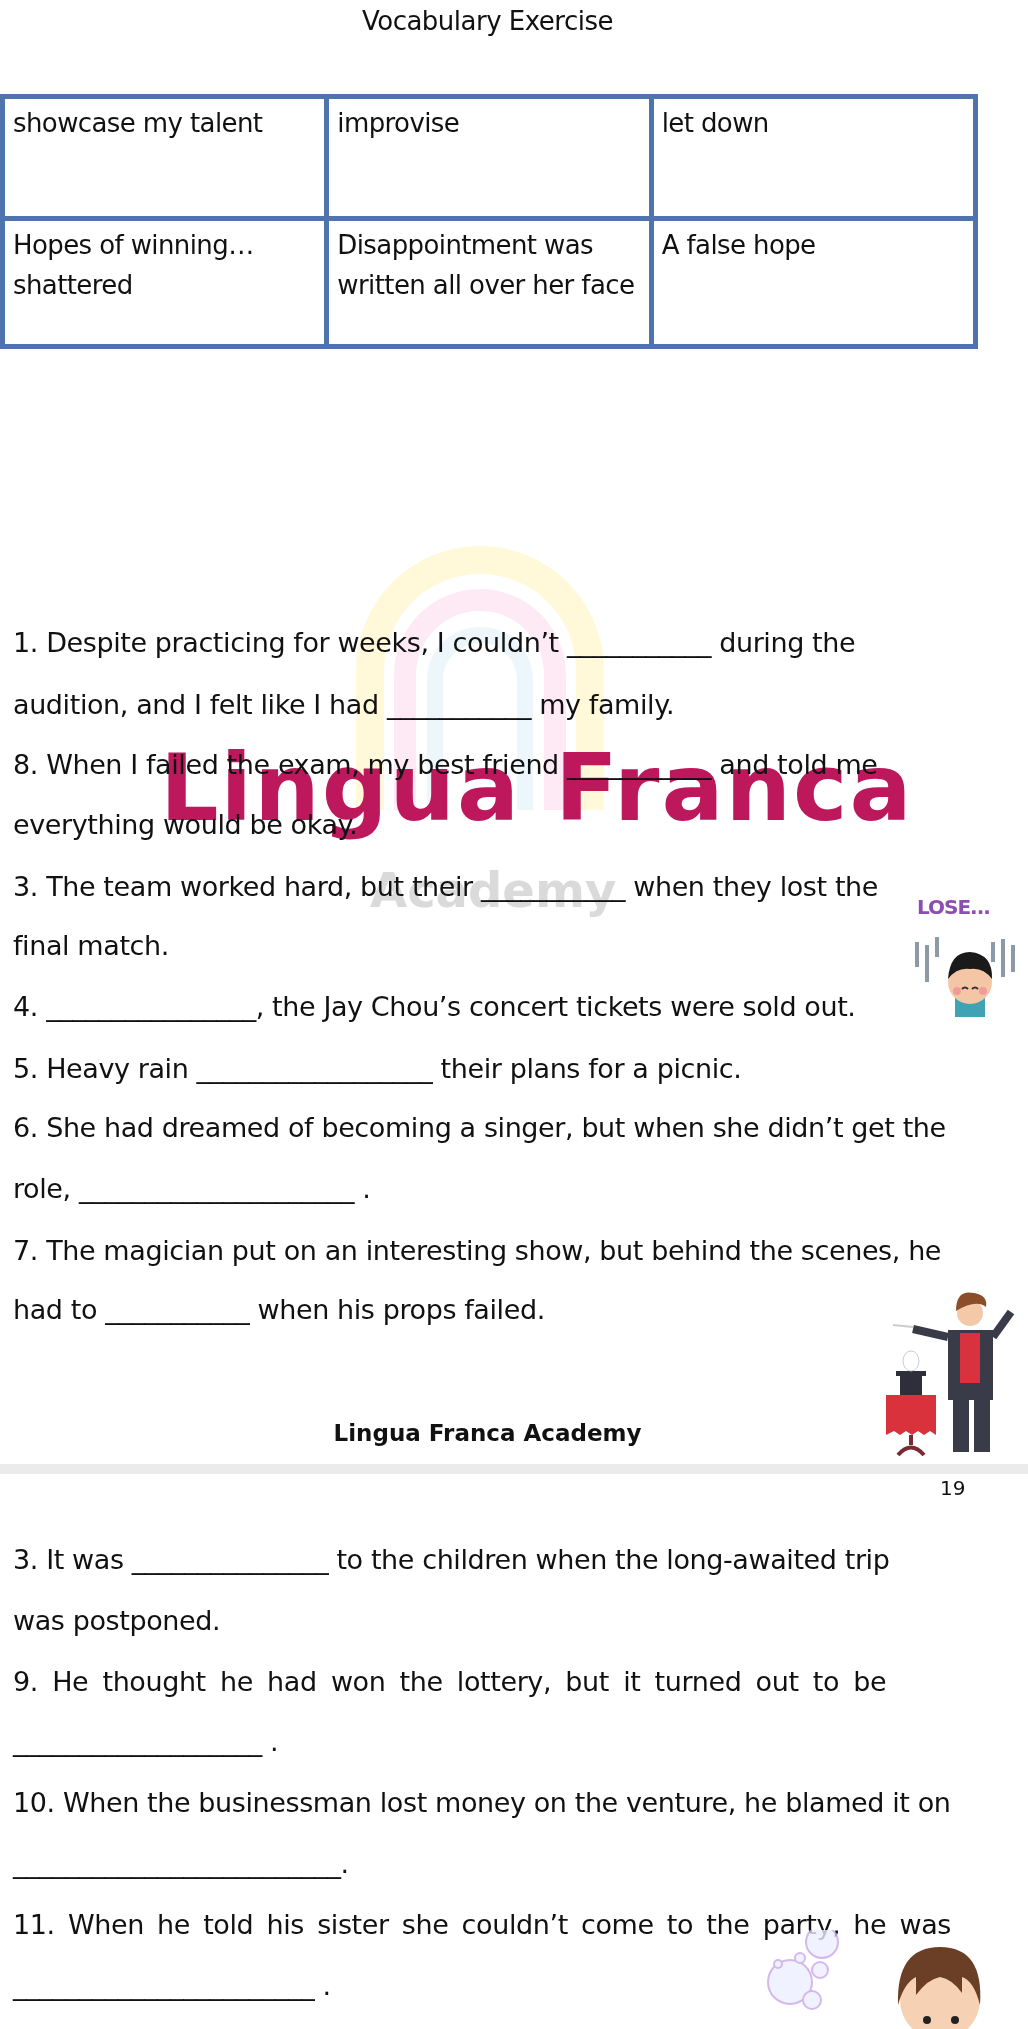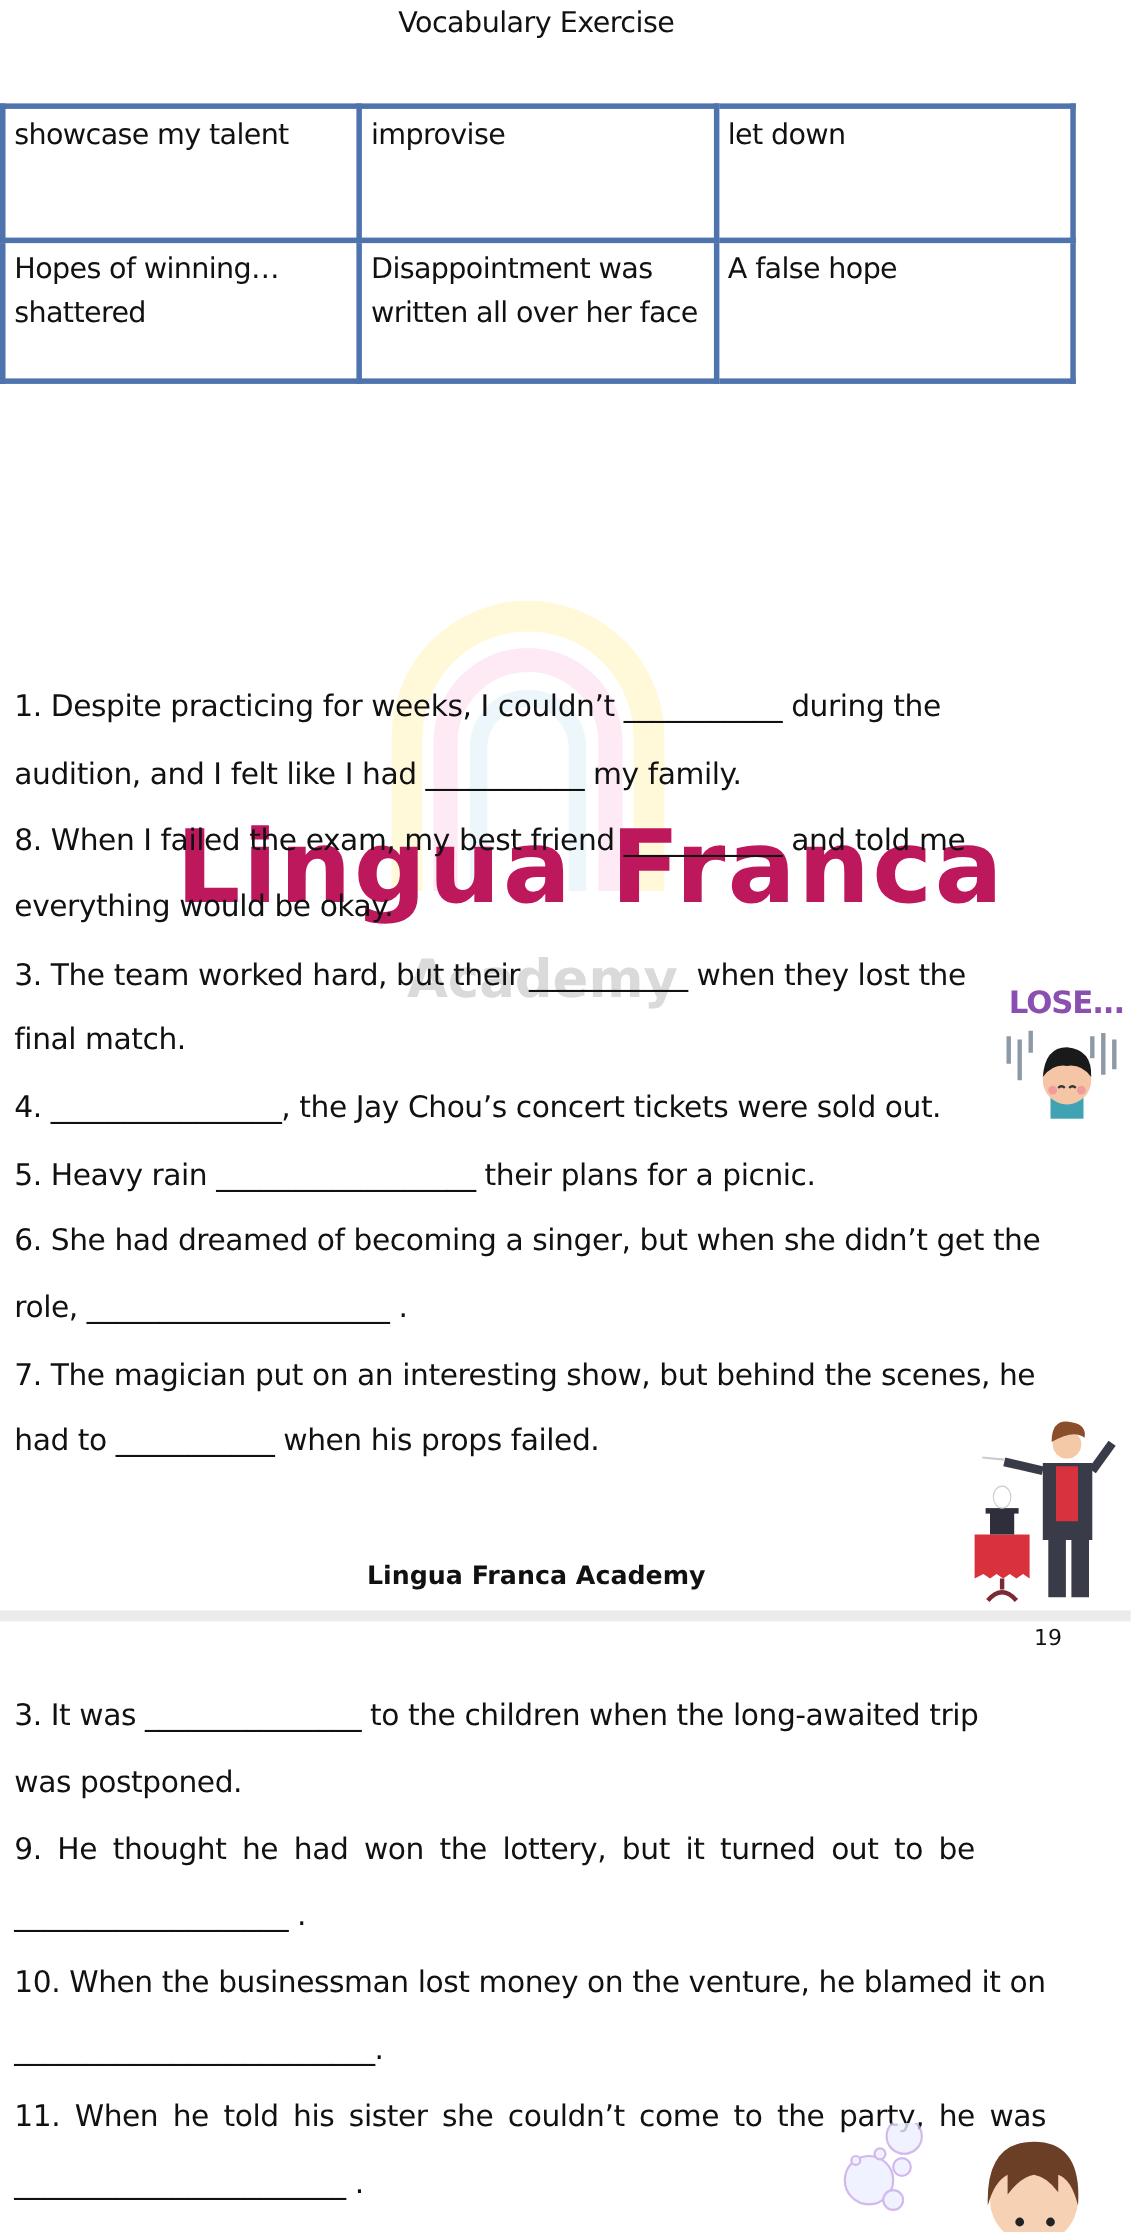--- a/index.html
+++ b/index.html
@@ -74,21 +74,21 @@
 <div class="q" style="top:870px">3. The team worked hard, but their ___________ when they lost the</div>
 <div class="q" style="top:929px">final match.</div>
 <div class="q" style="top:990px">4. ________________, the Jay Chou’s concert tickets were sold out.</div>
 <div class="q" style="top:1052px">5. Heavy rain __________________ their plans for a picnic.</div>
 <div class="q" style="top:1111px">6. She had dreamed of becoming a singer, but when she didn’t get the</div>
 <div class="q" style="top:1172px">role, _____________________ .</div>
 <div class="q" style="top:1234px">7. The magician put on an interesting show, but behind the scenes, he</div>
 <div class="q" style="top:1293px">had to ___________ when his props failed.</div>
 
 <div class="illus" style="left:905px; top:895px; width:120px; height:125px;">
-  <div style="position:absolute; left:12px; top:0; font-weight:bold; font-size:28px; color:#8a4fb0; font-family:'DejaVu Sans',sans-serif; letter-spacing:-1px;">LOSE...</div>
+  <div style="position:absolute; left:12px; top:0; font-weight:bold; font-size:20px; color:#8a4fb0; font-family:'DejaVu Sans',sans-serif; letter-spacing:-1px;">LOSE...</div>
   <svg style="position:absolute; left:0; top:32px;" width="120" height="95" viewBox="0 0 120 95">
     <g stroke="#8e99a8" stroke-width="4">
       <line x1="12" y1="15" x2="12" y2="40"></line>
         <line x1="22" y1="18" x2="22" y2="55"></line>
         <line x1="32" y1="10" x2="32" y2="30"></line>
       <line x1="88" y1="15" x2="88" y2="35"></line>
         <line x1="98" y1="12" x2="98" y2="50"></line>
         <line x1="108" y1="18" x2="108" y2="45"></line>
     </g>
     <rect x="50" y="68" width="30" height="22" fill="#3fa3b4"></rect>

